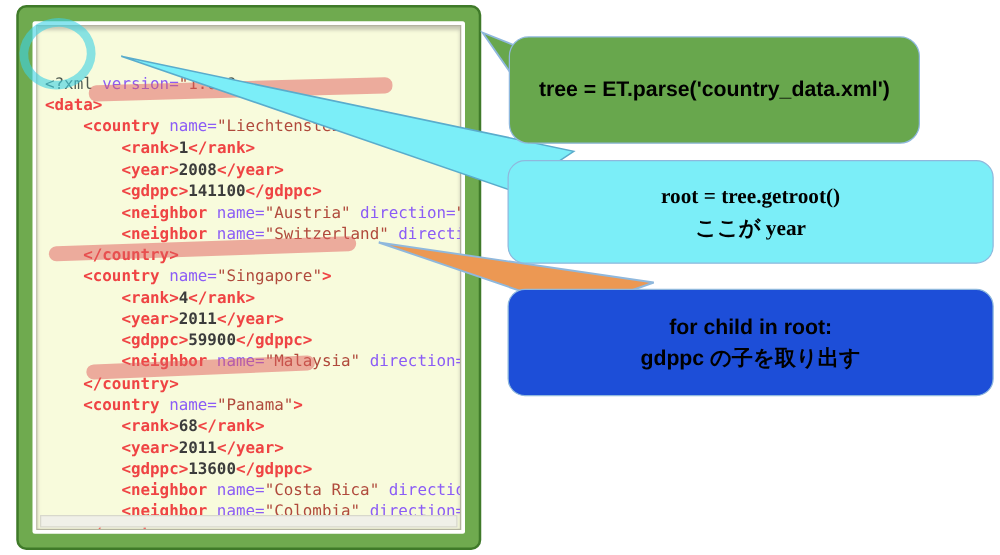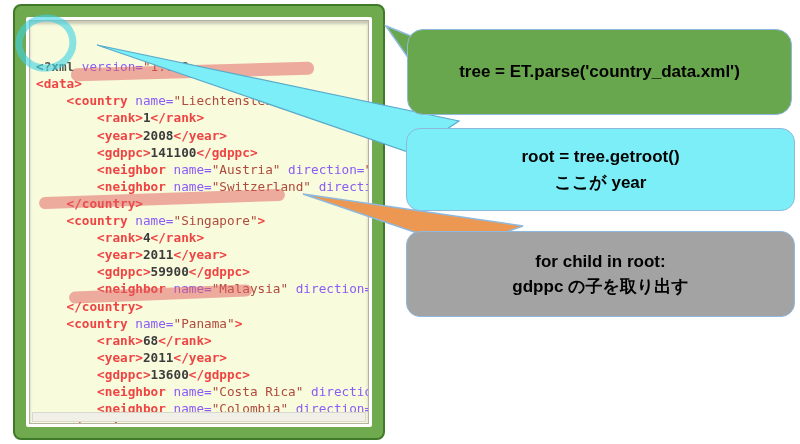--- a/index.html
+++ b/index.html
@@ -16,38 +16,38 @@
                 border:1px solid #B3B3A0; overflow:hidden;
                 box-shadow: inset 0 3px 3px rgba(110,110,110,.35);
                 padding:3px 2px 0 6px;
                 font-family:"DejaVu Sans Mono", monospace;
                 font-size:12.7px; line-height:17.1px; white-space:pre; }
   .code-line { white-space:pre; }
   .tok-tag  { color:#ef4444; font-weight:bold; }
   .tok-attr { color:#8b5cf6; }
   .tok-val  { color:#B04A3C; }
   .tok-txt  { color:#3C3C3C; font-weight:bold; }
-  .tok-pi   { color:#4F5A50;font-weight:bold; }
+  .tok-pi   { color:#4F5A50; }
 
   .sb-track { position:absolute; left:2px; right:2px; bottom:1px; height:10px;
               background:#F0F0E8; border:1px solid #D8D8CC; }
 
   
   .overlay { position:absolute; left:0; top:0; width:800px; height:444px;
              z-index:5; pointer-events:none; }
   .marker { mix-blend-mode:multiply; }
 
   
   .callout { position:absolute; z-index:10; display:flex; flex-direction:column;
              align-items:center; justify-content:center;
              border:1.5px solid #8FB8DD; color:#000;
              font-weight:bold; font-size:17px; line-height:1.5; text-align:center; }
-  .co-parse   { left:407px; top:29px;  width:385px; height:86px; border-radius:16px; background:#68A74D; }
-  .co-getroot { left:406px; top:128px; width:389px; height:83px; border-radius:14px; background:#7BEEF8; }
-  .co-for     { left:406px; top:231px; width:389px; height:86px; border-radius:14px; background:#a3a3a3;text-align:center; }
+  .co-parse   { left:407px; top:29px;  width:329px; height:86px; border-radius:16px; background:#68A74D; }
+  .co-getroot { left:406px; top:128px; width:389px; height:83px; border-radius:14px; background:#7BEEF8;font-family:Liberation Serif, serif; }
+  .co-for     { left:406px; top:231px; width:389px; height:86px; border-radius:14px; background:#1d4ed8;text-align:center; }
 </style>
 </head>
 <body>
 
 <div class="stage">
 
   <div class="panel-frame">
     <div class="panel-white">
       <div class="code-area">
         <div><div class="code-line"><span class="tok-pi">&lt;?xml </span><span class="tok-attr">version=</span><span class="tok-val">"1.0"</span><span class="tok-pi">?&gt;</span></div><div class="code-line"><span class="tok-tag">&lt;data&gt;</span></div><div class="code-line"><span class="tok-tag">    &lt;country</span><span class="tok-attr"> name=</span><span class="tok-val">"Liechtenstein"</span><span class="tok-tag">&gt;</span></div><div class="code-line"><span class="tok-tag">        &lt;rank&gt;</span><span class="tok-txt">1</span><span class="tok-tag">&lt;/rank&gt;</span></div><div class="code-line"><span class="tok-tag">        &lt;year&gt;</span><span class="tok-txt">2008</span><span class="tok-tag">&lt;/year&gt;</span></div><div class="code-line"><span class="tok-tag">        &lt;gdppc&gt;</span><span class="tok-txt">141100</span><span class="tok-tag">&lt;/gdppc&gt;</span></div><div class="code-line"><span class="tok-tag">        &lt;neighbor</span><span class="tok-attr"> name=</span><span class="tok-val">"Austria"</span><span class="tok-attr"> direction=</span><span class="tok-val">"</span></div><div class="code-line"><span class="tok-tag">        &lt;neighbor</span><span class="tok-attr"> name=</span><span class="tok-val">"Switzerland"</span><span class="tok-attr"> directi</span></div><div class="code-line"><span class="tok-tag">    &lt;/country&gt;</span></div><div class="code-line"><span class="tok-tag">    &lt;country</span><span class="tok-attr"> name=</span><span class="tok-val">"Singapore"</span><span class="tok-tag">&gt;</span></div><div class="code-line"><span class="tok-tag">        &lt;rank&gt;</span><span class="tok-txt">4</span><span class="tok-tag">&lt;/rank&gt;</span></div><div class="code-line"><span class="tok-tag">        &lt;year&gt;</span><span class="tok-txt">2011</span><span class="tok-tag">&lt;/year&gt;</span></div><div class="code-line"><span class="tok-tag">        &lt;gdppc&gt;</span><span class="tok-txt">59900</span><span class="tok-tag">&lt;/gdppc&gt;</span></div><div class="code-line"><span class="tok-tag">        &lt;neighbor</span><span class="tok-attr"> name=</span><span class="tok-val">"Malaysia"</span><span class="tok-attr"> direction=</span></div><div class="code-line"><span class="tok-tag">    &lt;/country&gt;</span></div><div class="code-line"><span class="tok-tag">    &lt;country</span><span class="tok-attr"> name=</span><span class="tok-val">"Panama"</span><span class="tok-tag">&gt;</span></div><div class="code-line"><span class="tok-tag">        &lt;rank&gt;</span><span class="tok-txt">68</span><span class="tok-tag">&lt;/rank&gt;</span></div><div class="code-line"><span class="tok-tag">        &lt;year&gt;</span><span class="tok-txt">2011</span><span class="tok-tag">&lt;/year&gt;</span></div><div class="code-line"><span class="tok-tag">        &lt;gdppc&gt;</span><span class="tok-txt">13600</span><span class="tok-tag">&lt;/gdppc&gt;</span></div><div class="code-line"><span class="tok-tag">        &lt;neighbor</span><span class="tok-attr"> name=</span><span class="tok-val">"Costa Rica"</span><span class="tok-attr"> directio</span></div><div class="code-line"><span class="tok-tag">        &lt;neighbor</span><span class="tok-attr"> name=</span><span class="tok-val">"Colombia"</span><span class="tok-attr"> direction=</span></div><div class="code-line"><span class="tok-tag">    &lt;/country&gt;</span></div></div>

